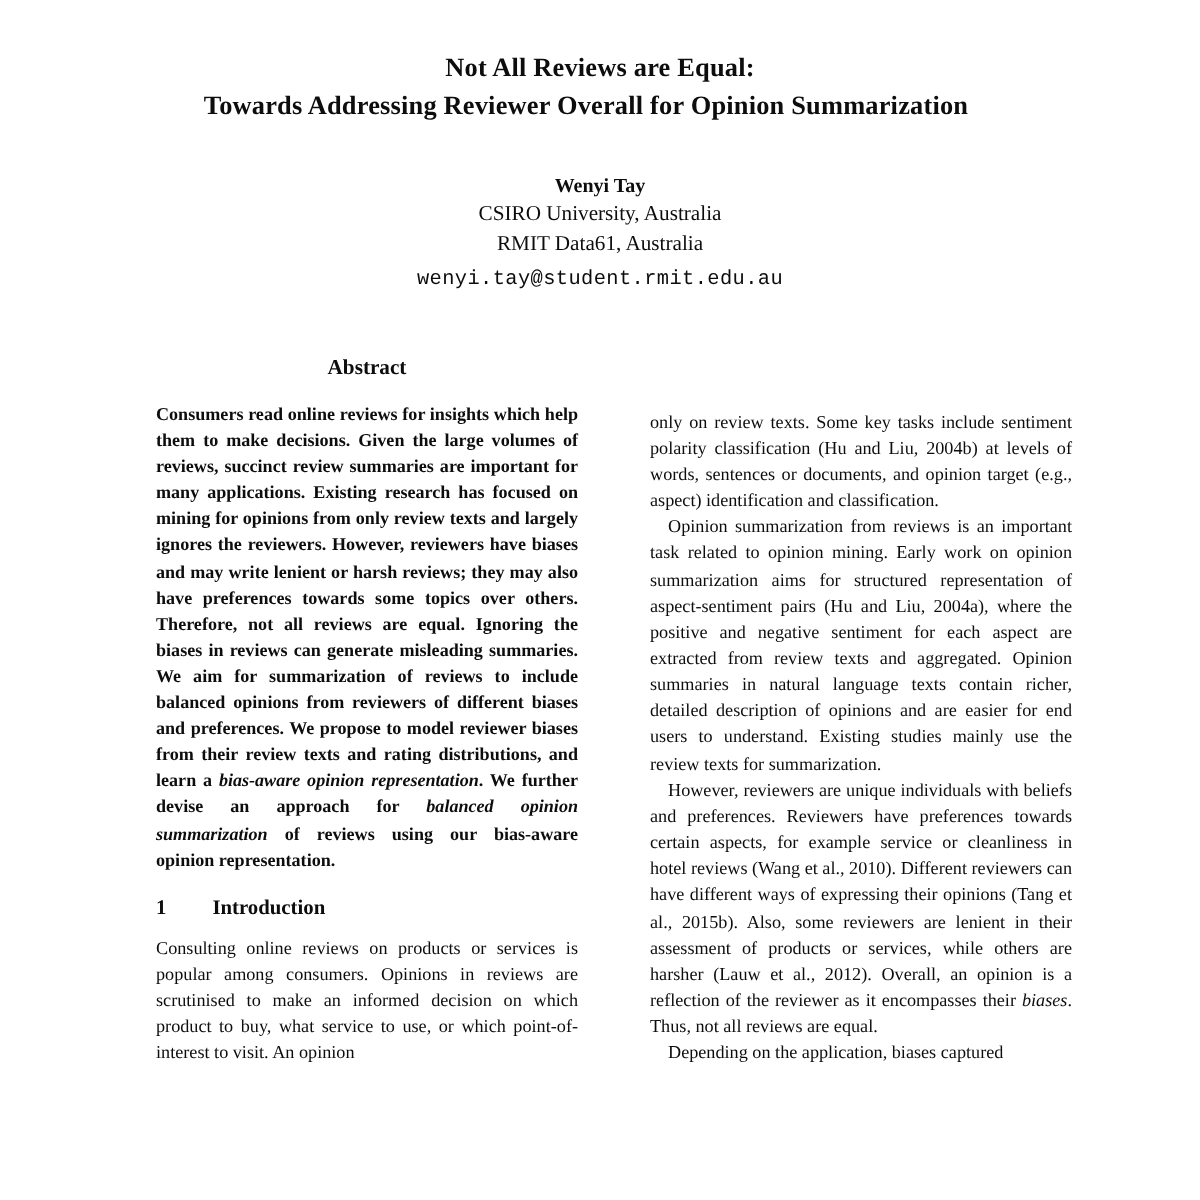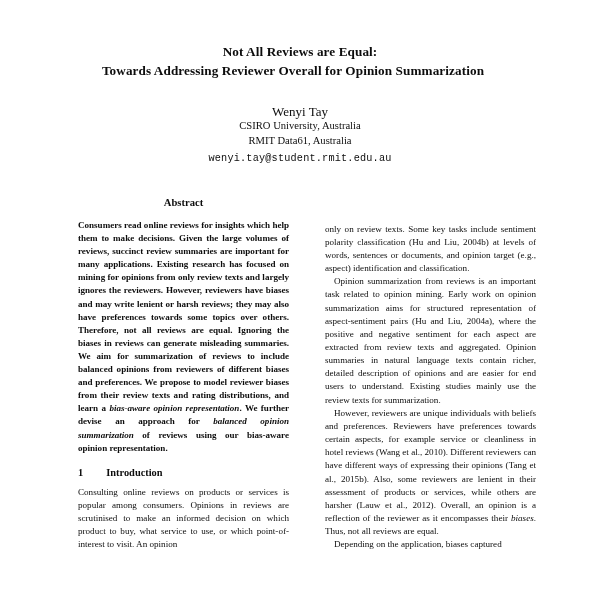--- a/index.html
+++ b/index.html
@@ -12,21 +12,21 @@
     height: 600px;
     overflow: hidden;
     font-family: "Liberation Serif", "DejaVu Serif", serif;
     color: #0d0d0d;
     -webkit-font-smoothing: antialiased;
   }
   .page {
     width: 600px;
     height: 532px;
     box-sizing: border-box;
-    padding: 42px 78px 0 78px;
+    padding: 24px 78px 0 78px;
     position: relative;
   }
 
   
   .title-block {
     text-align: center;
     margin: 0 0 0 0;
   }
   .title-line {
     font-weight: bold;
@@ -42,22 +42,22 @@
     white-space: nowrap;
     margin-left: -14px;
   }
 
   
   .author-block {
     text-align: center;
     margin-top: 24px;
   }
   .author-name {
-    font-weight: normal;
-    font-size: 13px;
+    font-weight: bold;
+    font-size: 10px;
     line-height: 15px;
   }
   .author-affil {
     font-size: 10.6px;
     line-height: 14.5px;
   }
   .author-email {
     font-family: "Liberation Mono", "DejaVu Sans Mono", monospace;
     font-size: 10.2px;
     line-height: 16px;

